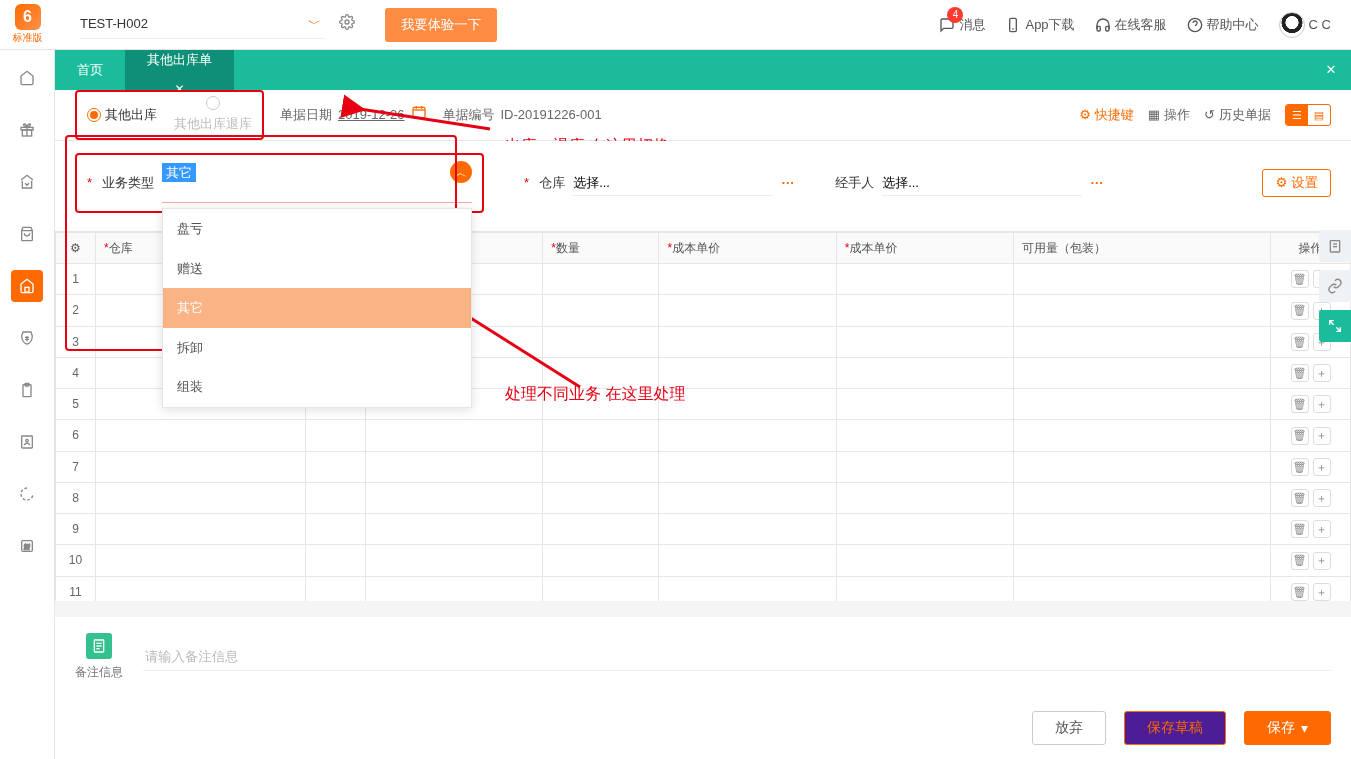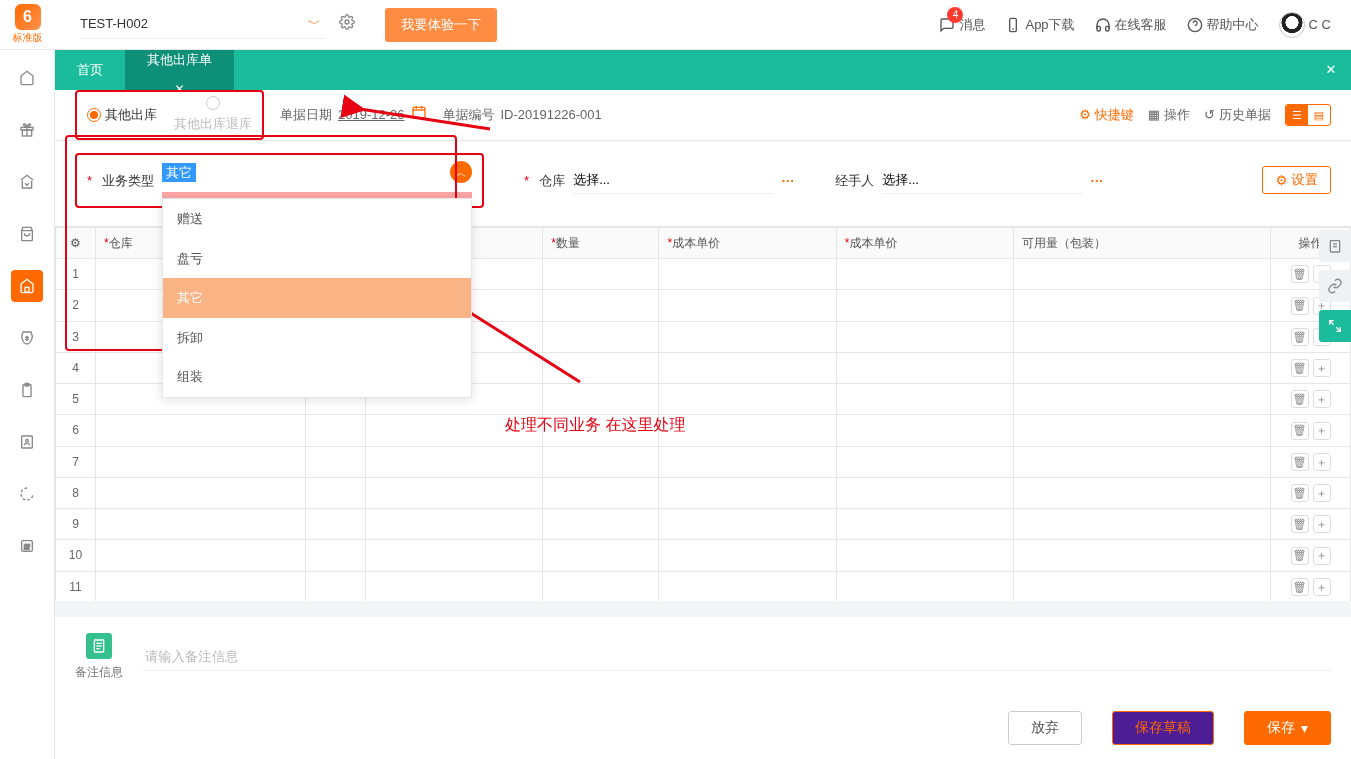--- a/index.html
+++ b/index.html
@@ -60,21 +60,21 @@
   .view-toggle span.sel{background:var(--orange);color:#fff;}
   .view-toggle span.unsel{color:var(--orange);}
   
   .filter-row{background:#fff;padding:12px 20px 18px 20px;display:flex;align-items:center;gap:40px;border-bottom:1px solid var(--border);position:relative;}
   .field{display:flex;align-items:center;gap:8px;position:relative;}
   .field .req{color:var(--red);margin-right:2px;}
   .field .placeholder{color:#000000;border-bottom:1px solid #eee;min-width:200px;padding:3px 0;}
   .elps{color:var(--orange);font-weight:bold;letter-spacing:1px;cursor:pointer;}
   .setting-btn{margin-left:auto;border:1px solid var(--orange);color:var(--orange);background:#fff;padding:4px 12px;border-radius:3px;display:flex;align-items:center;gap:4px;cursor:pointer;}
   .biz-box{border:2px solid var(--red);border-radius:4px;padding:8px 10px;}
-  .biz-select{display:flex;align-items:center;gap:8px;min-width:310px;border-bottom:6px solid #fca5a5;position:relative;padding-bottom:10px;}
+  .biz-select{display:flex;align-items:center;gap:8px;min-width:310px;border-bottom:1px solid #fca5a5;position:relative;padding-bottom:20px;}
   .biz-select .val{background:#3399ff;color:#fff;padding:0 4px;}
   .biz-caret{width:22px;height:22px;background:var(--orange);border-radius:50%;color:#fff;display:flex;align-items:center;justify-content:center;position:absolute;right:0;}
   .dropdown{position:absolute;top:100%;left:0;right:0;background:#fff;border:1px solid var(--border);box-shadow:0 2px 10px rgba(0,0,0,.12);z-index:50;margin-top:6px;}
   .dropdown .opt{padding:10px 14px;cursor:pointer;color:#555;}
   .dropdown .opt.sel{background:var(--orange-light);color:#fff;}
   
   .table-wrap{flex:1;overflow:auto;background:#fff;margin:0;}
   table{border-collapse:collapse;width:100%;}
   th,td{border:1px solid var(--border);padding:6px 8px;font-size:12px;text-align:left;height:30px;}
   th{background:#fafafa;color:#555;font-weight:normal;white-space:nowrap;}
@@ -83,27 +83,27 @@
   .op-cell{text-align:center;white-space:nowrap;width:80px;}
   .op-icn{display:inline-flex;width:18px;height:18px;align-items:center;justify-content:center;color:#888;margin:0 2px;border:1px solid #ddd;border-radius:3px;font-size:11px;}
   tr.subtotal td{background:#f7f7f7;color:#555;}
   
   .remark-bar{background:#fff;display:flex;align-items:center;padding:16px 20px;margin-top:16px;}
   .remark-left{display:flex;flex-direction:column;align-items:center;color:#777;font-size:12px;margin-right:20px;}
   .remark-left .ric{width:26px;height:26px;background:#34c18e;border-radius:3px;display:flex;align-items:center;justify-content:center;color:#fff;margin-bottom:4px;}
   .remark-input{flex:1;border:none;border-bottom:1px solid #eee;padding:6px 2px;color:#333;}
   .remark-input::placeholder{color:#bbb;}
   
-  .footer{background:#fff;padding:14px 20px;display:flex;justify-content:flex-end;gap:30px;align-items:center;}
+  .footer{background:#fff;padding:14px 20px;display:flex;justify-content:flex-end;gap:18px;align-items:center;}
   .btn{height:34px;padding:0 22px;border-radius:3px;cursor:pointer;font-size:14px;}
   .btn-plain{background:#fff;border:1px solid #ccc;color:#555;}
   .btn-outline{background:#4c1d95;border:1px solid var(--orange);color:var(--orange);}
   .btn-primary{background:var(--orange);border:1px solid var(--orange);color:#fff;display:flex;align-items:center;gap:6px;}
   
-  .annot{position:absolute;color:var(--red);font-size:16px;font-weight:500;pointer-events:none;margin-top:36px;}
+  .annot{position:absolute;color:var(--red);font-size:16px;font-weight:500;pointer-events:none;}
   .arrow{position:absolute;pointer-events:none;}
   .arrow svg{overflow:visible;}
   
   .right-rail{position:fixed;right:0;top:230px;display:flex;flex-direction:column;gap:8px;}
   .rail-i{width:32px;height:32px;background:#eef2f5;color:#888;display:flex;align-items:center;justify-content:center;border-radius:3px 0 0 3px;}
   .rail-i.active{background:var(--teal);color:#fff;}
   .ico{width:16px;height:16px;display:inline-block;}
   .cell-redbox{position:absolute;border:2px solid var(--red);pointer-events:none;}
 </style>
 </head>
@@ -301,22 +301,22 @@
 
     <div class="filter-row" style="position:relative;">
       <div class="biz-box">
         <div class="field">
           <span class="req">*</span>
           <span>业务类型</span>
           <div class="biz-select">
             <span class="val">其它</span>
             <span class="biz-caret">︿</span>
             <div class="dropdown" id="biz-dd">
+                <div class="opt">盘亏</div>
                 <div class="opt">赠送</div>
-                <div class="opt">盘亏</div>
                 <div class="opt sel">其它</div>
                 <div class="opt">拆卸</div>
                 <div class="opt">组装</div>
               </div>
           </div>
         </div>
       </div>
       <div class="field">
         <span class="req">*</span>
         <span>仓库</span>

